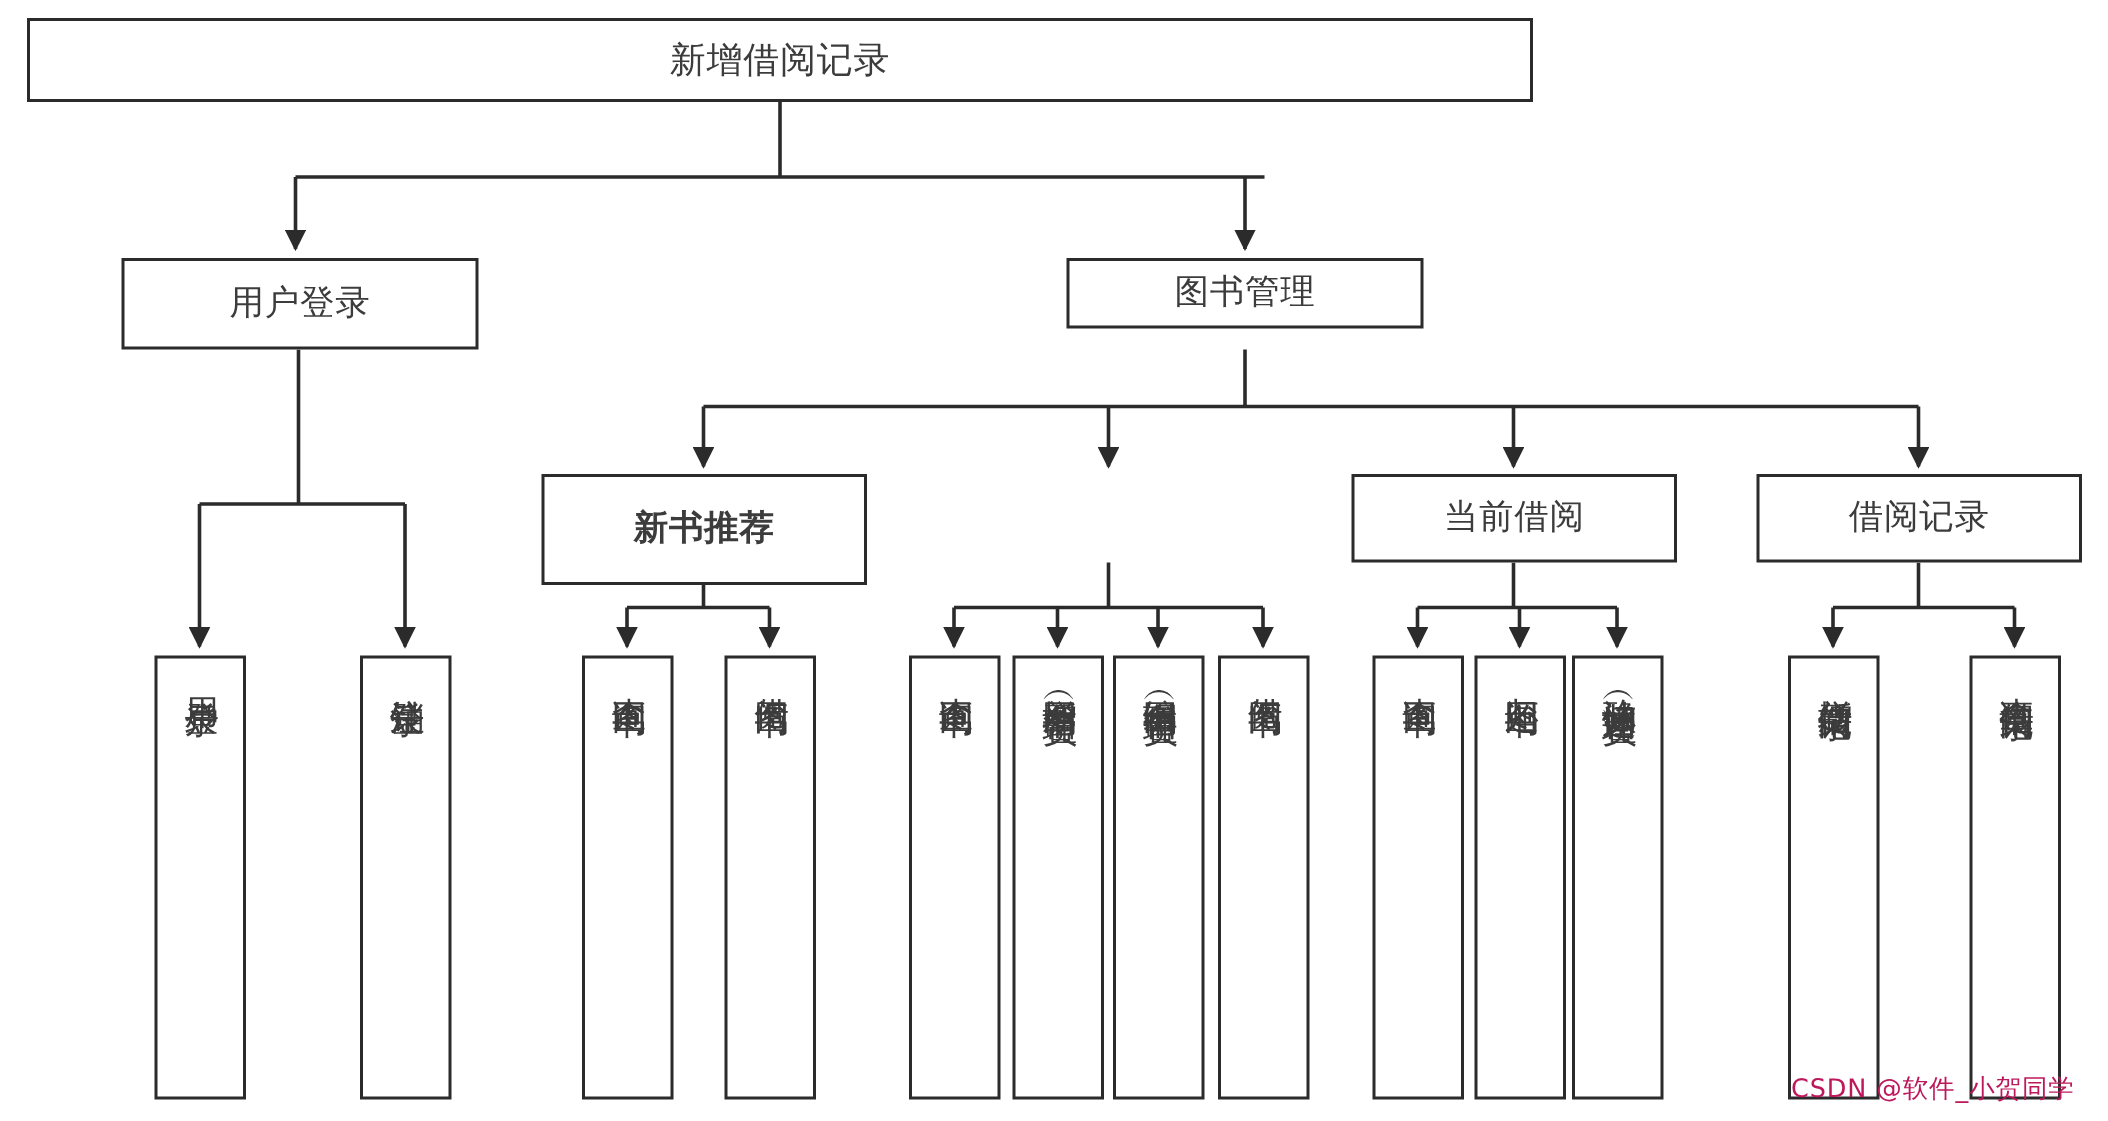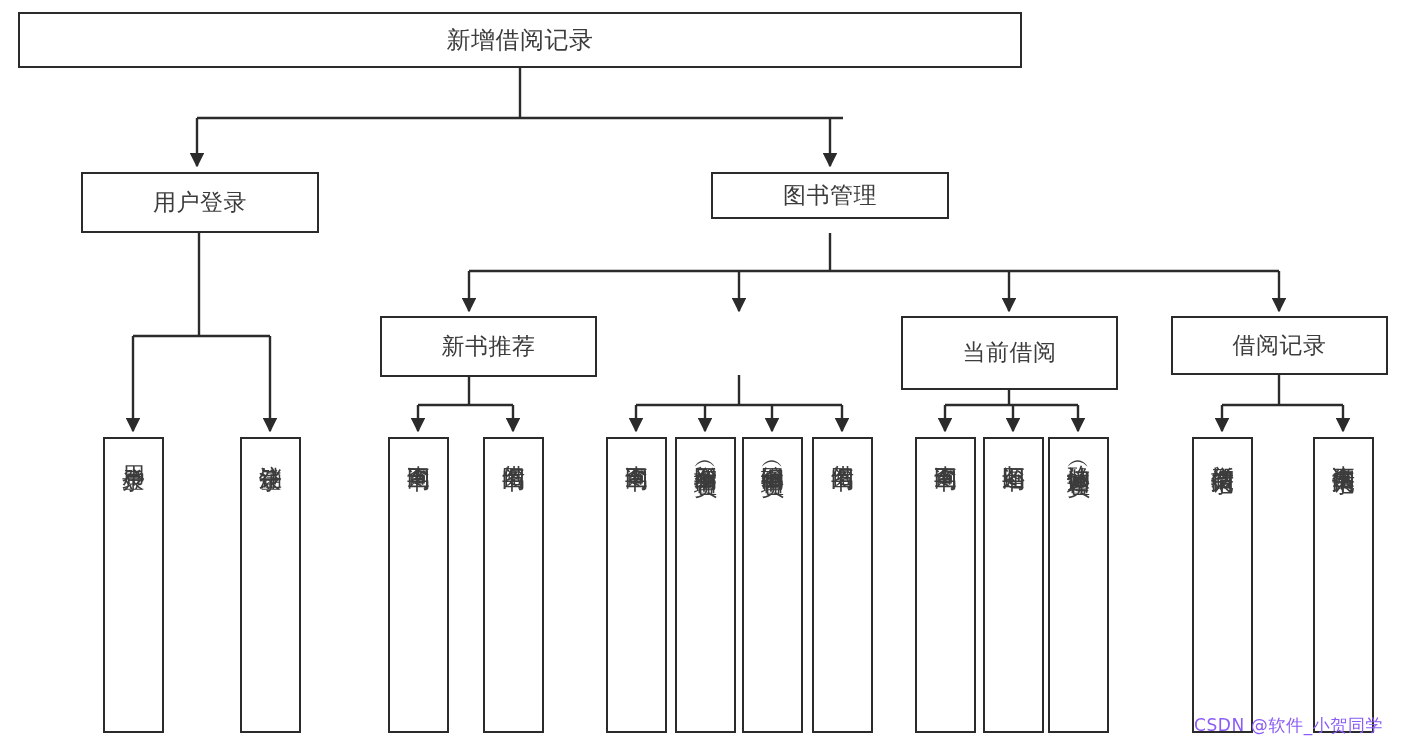--- a/index.html
+++ b/index.html
@@ -57,21 +57,21 @@
   }
   .v-node .node-label {
     writing-mode: vertical-rl;
     text-orientation: upright;
     font-size: 23px;
     line-height: 1.18;
     letter-spacing: 1.5px;
   }
   .watermark {
     position: absolute;
-    color: #8b5cf6;
+    color: #be185d;
     font-size: 17px;
     letter-spacing: 0.6px;
     white-space: nowrap;
     z-index: 3;
     user-select: none;
   }
 </style>
 </head>
 <body>
 
@@ -131,24 +131,24 @@
     <span class="node-label">新增借阅记录</span>
   </div>
 
   <div class="node h-node" style="left:81px; top:172px; width:238px; height:61px;">
     <span class="node-label">用户登录</span>
   </div>
   <div class="node h-node" style="left:711px; top:172px; width:238px; height:47px;">
     <span class="node-label">图书管理</span>
   </div>
 
-  <div class="node h-node" style="left:380px; top:316px; width:217px; height:61px;">
+  <div class="node h-node" style="left:361px; top:316px; width:217px; height:74px;font-weight:bold;">
     <span class="node-label">新书推荐</span>
   </div>
-  <div class="node h-node" style="left:901px; top:316px; width:217px; height:74px;">
+  <div class="node h-node" style="left:901px; top:316px; width:217px; height:59px;">
     <span class="node-label">当前借阅</span>
   </div>
   <div class="node h-node" style="left:1171px; top:316px; width:217px; height:59px;">
     <span class="node-label">借阅记录</span>
   </div>
 
   <div class="node v-node" style="left:103px; top:437px; width:61px; height:296px;">
     <span class="node-label">用户登录</span>
   </div>
   <div class="node v-node" style="left:240px; top:437px; width:61px; height:296px;">

